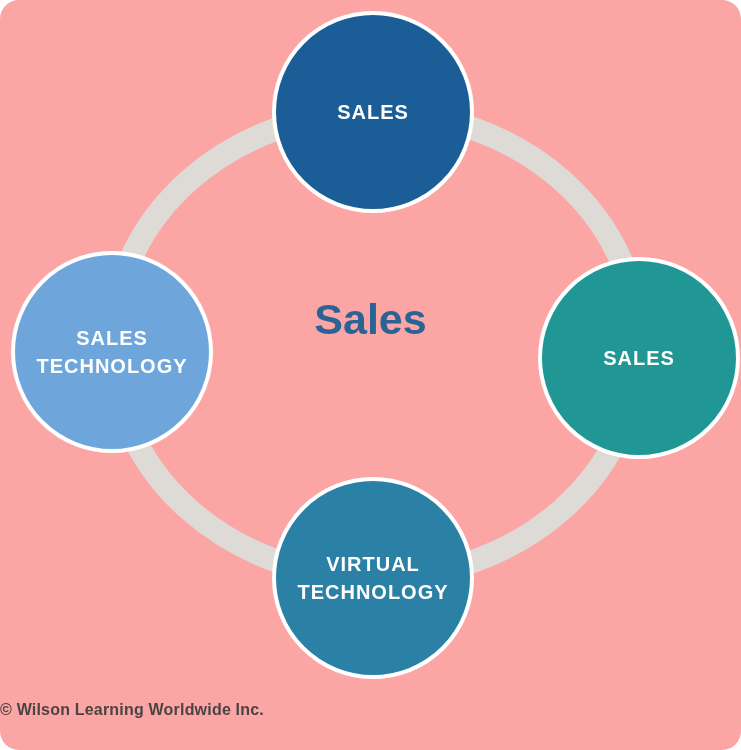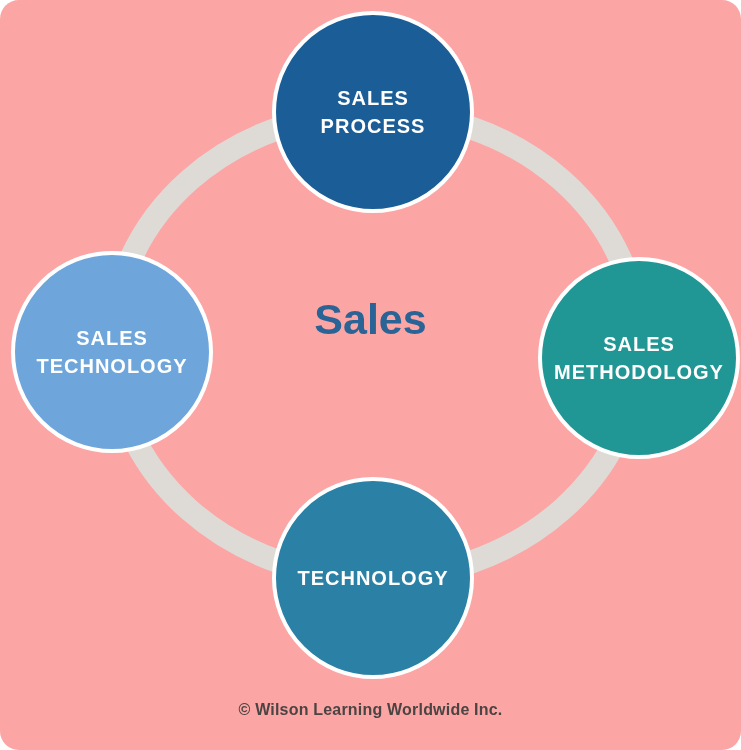--- a/index.html
+++ b/index.html
@@ -58,52 +58,51 @@
     font-size: 43px;
     line-height: 1.33;
     color: #2A6395;
   }
   .center-title .line { display: block; }
   .copyright {
     position: absolute;
     left: 0;
     top: 701px;
     width: 741px;
-    text-align: center;
+    text-align: left;
     font-size: 16px;
     font-weight: 600;
     color: #4A4442;
     letter-spacing: 0.2px;
   }
 </style>
 </head>
 <body>
 
 <div class="canvas">
 
   <svg class="ring-svg" viewBox="0 0 741 750" aria-hidden="true">
     <ellipse cx="375.5" cy="345" rx="263.5" ry="233" fill="none" stroke-width="23" stroke="#DEDBD6"></ellipse>
   </svg>
 
   <div class="node node-top" style="background-color: rgb(27, 94, 151);">
     <div class="node-label">
       <span class="line">SALES</span>
-      <span class="line">PROCESS</span>
     </div>
   </div>
 
   <div class="node node-right" style="background-color: rgb(33, 151, 149);">
     <div class="node-label">
       <span class="line">SALES</span>
-      <span class="line">METHODOLOGY</span>
     </div>
   </div>
 
   <div class="node node-bottom" style="background-color: rgb(43, 128, 166);">
     <div class="node-label">
+      <span class="line">VIRTUAL</span>
       <span class="line">TECHNOLOGY</span>
     </div>
   </div>
 
   <div class="node node-left" style="background-color: rgb(110, 166, 219);">
     <div class="node-label">
       <span class="line">SALES</span>
       <span class="line">TECHNOLOGY</span>
     </div>
   </div>

